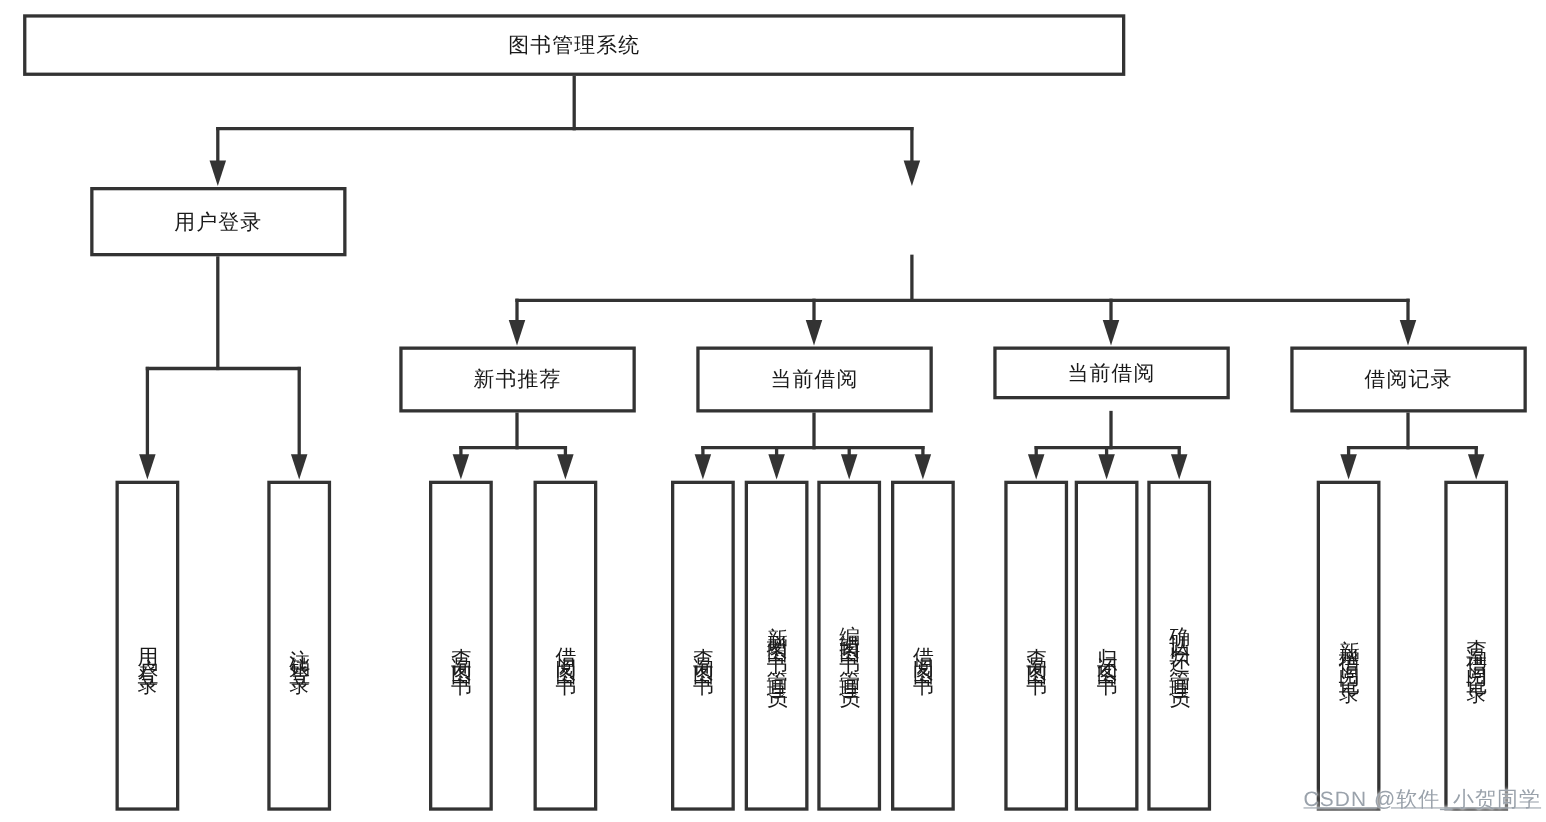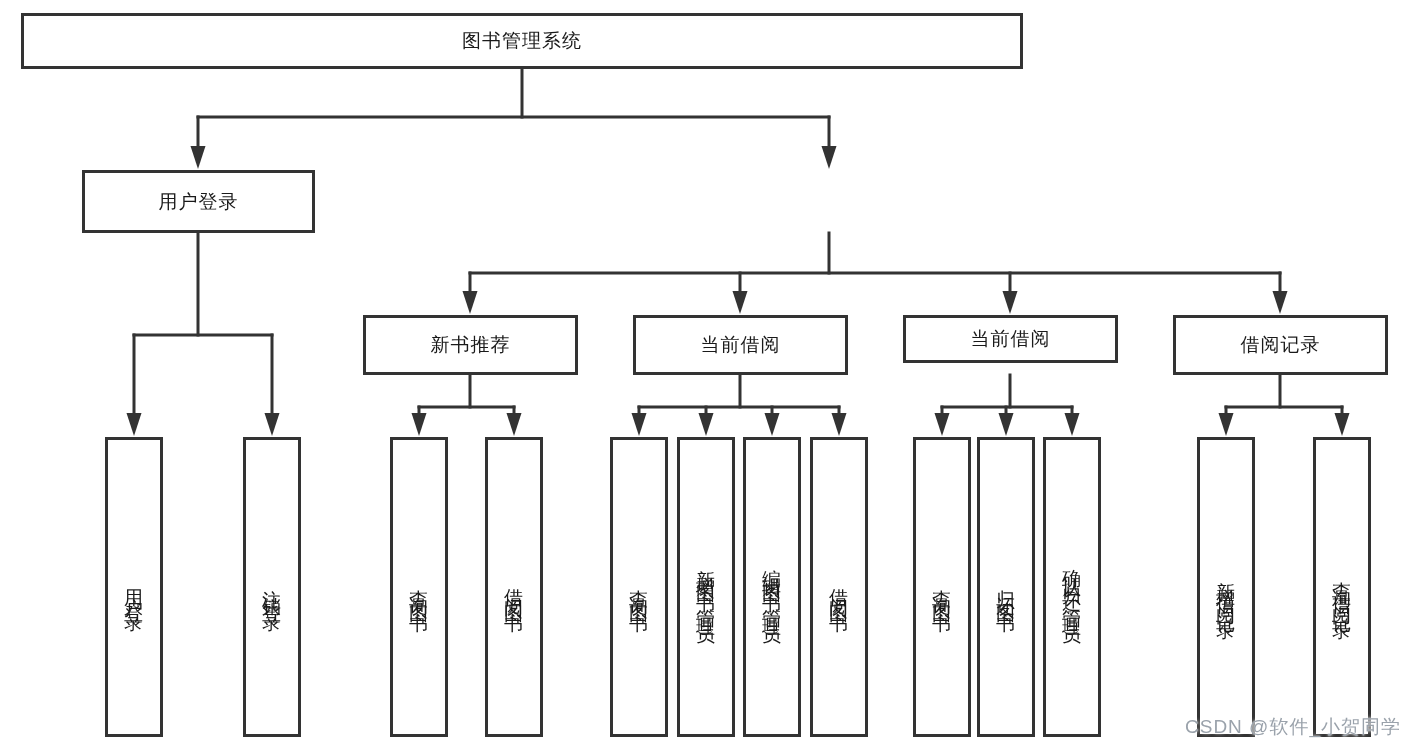--- a/index.html
+++ b/index.html
@@ -42,20 +42,21 @@
   .watermark {
     position: absolute;
     left: 1185px;
     top: 714px;
     font-size: 19px;
     color: #9aa2ab;
     letter-spacing: 1px;
     white-space: nowrap;
     z-index: 10;
     text-shadow: 0 0 2px #ffffff, 0 0 4px #ffffff;
+    text-decoration: underline;
   }
 </style>
 </head>
 <body>
 
 <div class="stage">
 
   <svg class="connectors" viewBox="0 0 1405 747" xmlns="http://www.w3.org/2000/svg" aria-hidden="true">
     <g stroke="#333333" stroke-width="3" stroke-linecap="square" fill="none">
 

